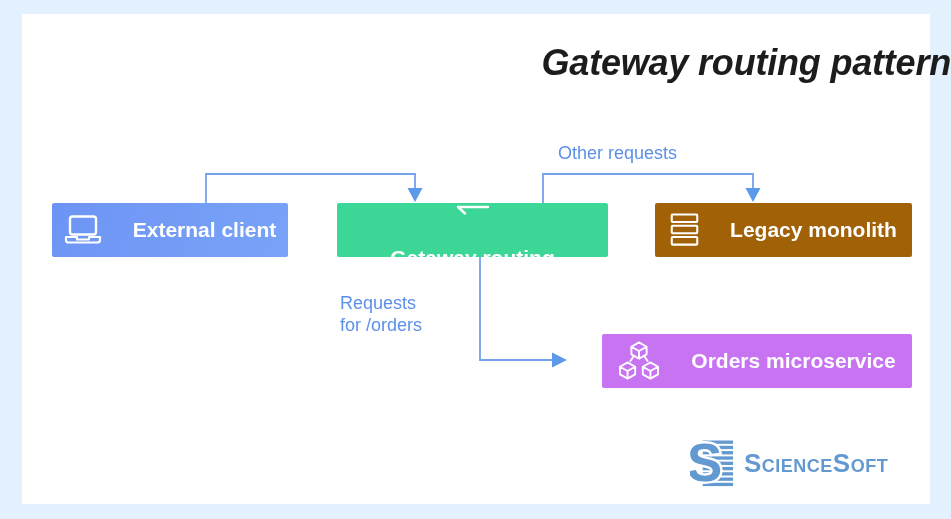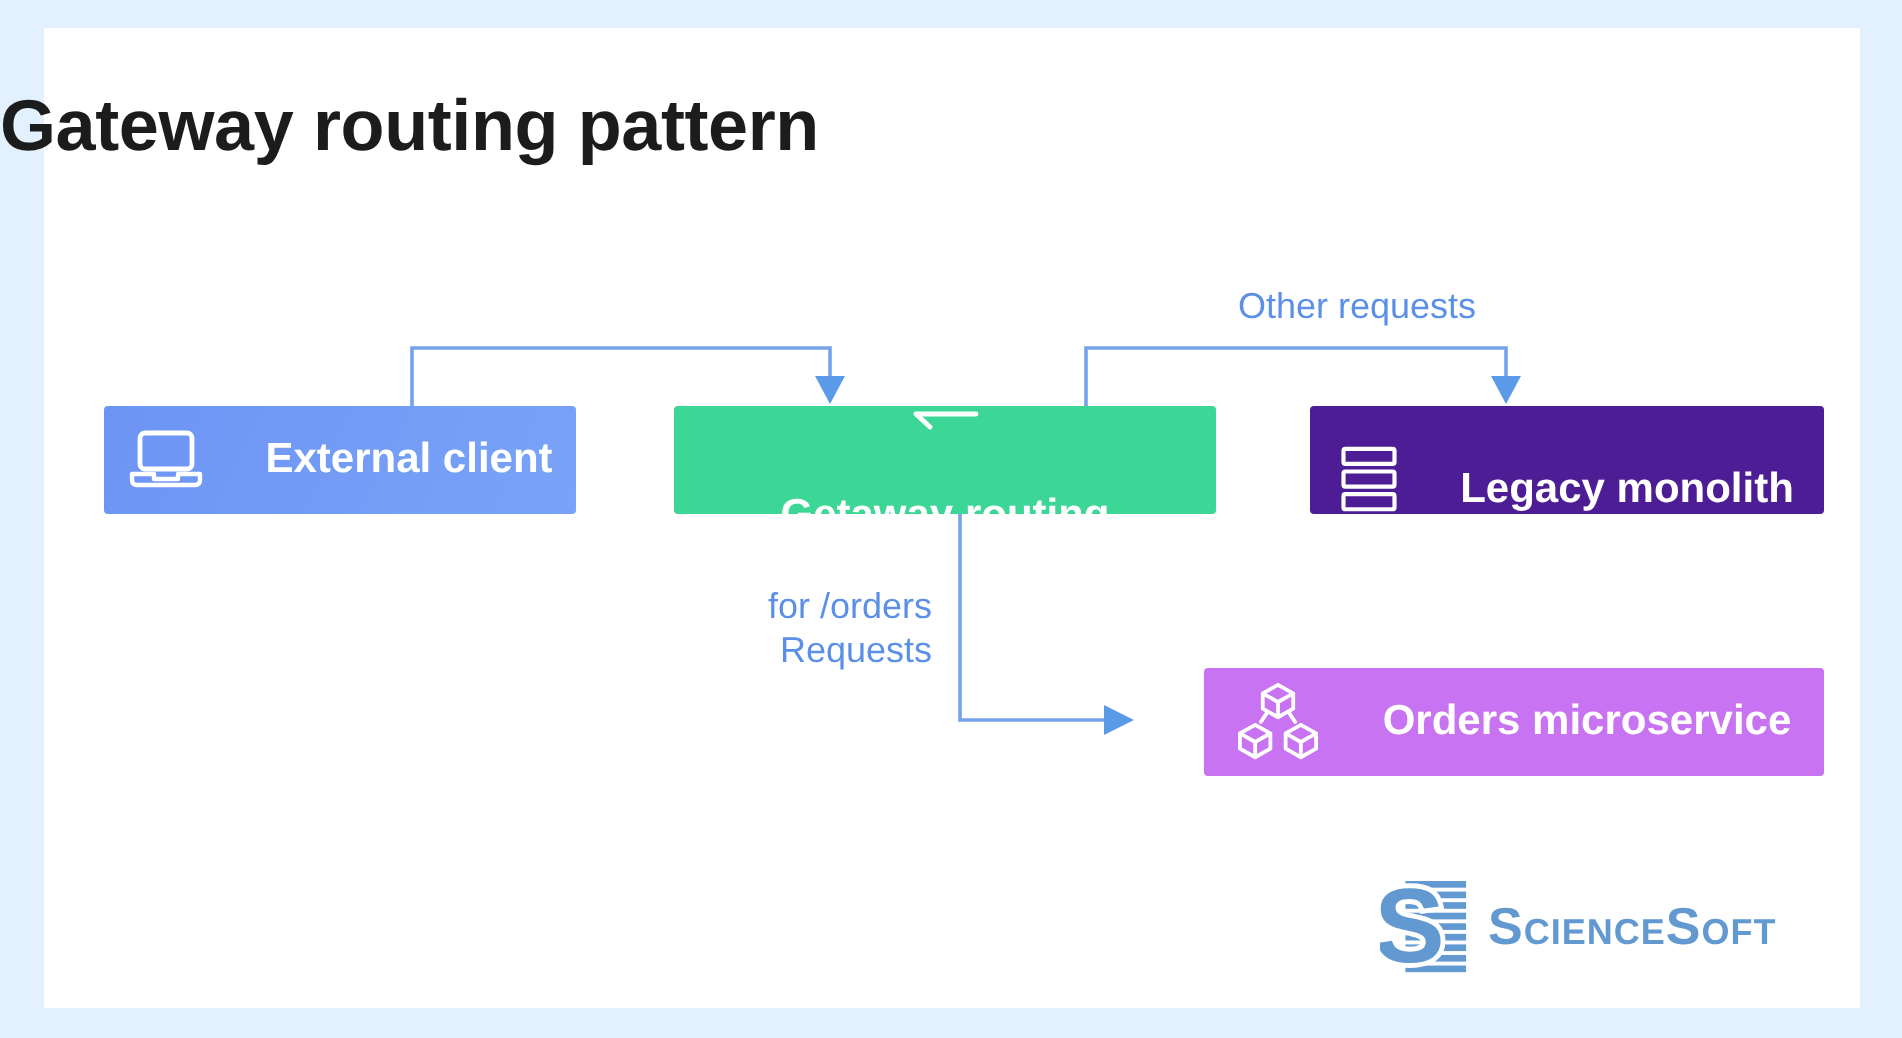--- a/index.html
+++ b/index.html
@@ -3,38 +3,38 @@
 <meta charset="utf-8">
 <style>
   html,body{margin:0;padding:0}
   body{
     width:951px;height:519px;position:relative;overflow:hidden;
     background:var(--bg,#E3F0FE);
     font-family:"Liberation Sans",sans-serif;
   }
   .card{position:absolute;left:22px;top:14px;width:908px;height:490px;background:var(--card,#FFFFFF);}
   .title{
-    position:absolute;left:0;top:42px;width:100%;text-align:left;
-    font-size:36px;font-weight:700;color:var(--title,#1C1C1C);letter-spacing:-0.2px;
+    position:absolute;left:0;top:42px;width:100%;text-align:right;
+    font-size:36px;font-weight:700;color:var(--title,#1C1C1C);letter-spacing:-0.2px;font-style:italic;
   }
   .overlay{position:absolute;left:0;top:0;pointer-events:none;}
   .conn{stroke:var(--cline,#74A3EA);stroke-width:1.8;fill:none;}
   .chead{fill:var(--carrow,#5B9AE8);}
   .node{
     position:absolute;height:54px;display:flex;align-items:center;justify-content:center;
     gap:31px;color:#fff;font-size:21px;font-weight:600;border-radius:2px;white-space:nowrap;
   }
   #node-external{left:52px;top:203px;width:236px;}
   #node-gateway{left:337px;top:203px;width:271px;}
   #node-legacy{left:655px;top:203px;width:257px;}
   #node-orders{left:602px;top:334px;width:310px;}
   .node-icon{flex:0 0 auto;display:block;}
   .node-icon path,.node-icon rect{stroke:#fff;fill:none;stroke-linecap:round;stroke-linejoin:round;}
   .edge-label{
-    position:absolute;color:var(--elabel,#5C90E8);font-size:18px;line-height:22px;text-align:right;
+    position:absolute;color:var(--elabel,#5C90E8);font-size:18px;line-height:22px;text-align:left;
   }
   #label-other{left:558px;top:142px;width:180px;}
   #label-requests{left:340px;top:292px;width:126px;}
   .logo{position:absolute;left:690px;top:440px;display:flex;align-items:center;gap:9px;}
   .logo-fill{fill:var(--logo,#6399D1);}
   .logo-s{stroke:#fff;stroke-width:5;paint-order:stroke;font-weight:bold;font-family:"Liberation Sans",sans-serif;}
   .logo-text{
     font-size:26px;font-variant:small-caps;font-weight:600;letter-spacing:0.5px;
     color:var(--logo,#6399D1);
   }
@@ -51,41 +51,41 @@
   <polygon class="chead" points="407.5,188 422.5,188 415,202"></polygon>
   <path class="conn" d="M543 203 L543 174 L753 174 L753 189"></path>
   <polygon class="chead" points="745.5,188 760.5,188 753,202"></polygon>
   <path class="conn" d="M480 257 L480 360 L552 360"></path>
   <polygon class="chead" points="552,352.5 552,367.5 567,360"></polygon>
 </svg>
 
 <div class="edge-label" id="label-other">Other requests</div>
 
 <div class="edge-label" id="label-requests">
+  <div>Requests</div>
   <div>for /orders</div>
-  <div>Requests</div>
 </div>
 
 <div class="node" id="node-external" style="background: linear-gradient(115deg, rgb(109, 148, 244), rgb(121, 163, 248));">
   <svg class="node-icon" width="38" height="30" viewBox="0 0 38 30">
     <rect x="6" y="1.5" width="26" height="18" rx="2.5" stroke-width="2.4"></rect>
     <path d="M2 22 H13 V24.5 H25 V22 H36 V25 Q36 27.5 33.5 27.5 H4.5 Q2 27.5 2 25 Z" stroke-width="2.2"></path>
   </svg>
   <span>External client</span>
 </div>
 
 <div class="node" id="node-gateway" style="background: rgb(60, 215, 150); flex-direction: column;">
   <svg class="node-icon" width="36" height="24" viewBox="0 0 36 24">
     <path d="M3 8 H33 M26 1.5 L33 8" stroke-width="2.4"></path>
     <path d="M33 16 H3 M10 22.5 L3 16" stroke-width="2.4"></path>
   </svg>
   <span>Getaway routing</span>
 </div>
 
-<div class="node" id="node-legacy" style="background: #4c1d95; align-items: flex-end;">
+<div class="node" id="node-legacy" style="background: #a16207;">
   <svg class="node-icon" width="29" height="34" viewBox="0 0 30 36">
     <rect x="1.5" y="1.5" width="27" height="8" rx="1" stroke-width="2.2"></rect>
     <rect x="1.5" y="13.5" width="27" height="8" rx="1" stroke-width="2.2"></rect>
     <rect x="1.5" y="25.5" width="27" height="8" rx="1" stroke-width="2.2"></rect>
   </svg>
   <span>Legacy monolith</span>
 </div>
 
 <div class="node" id="node-orders" style="background: rgb(200, 115, 242);">
   <svg class="node-icon" width="42" height="40" viewBox="0 0 44 42">

